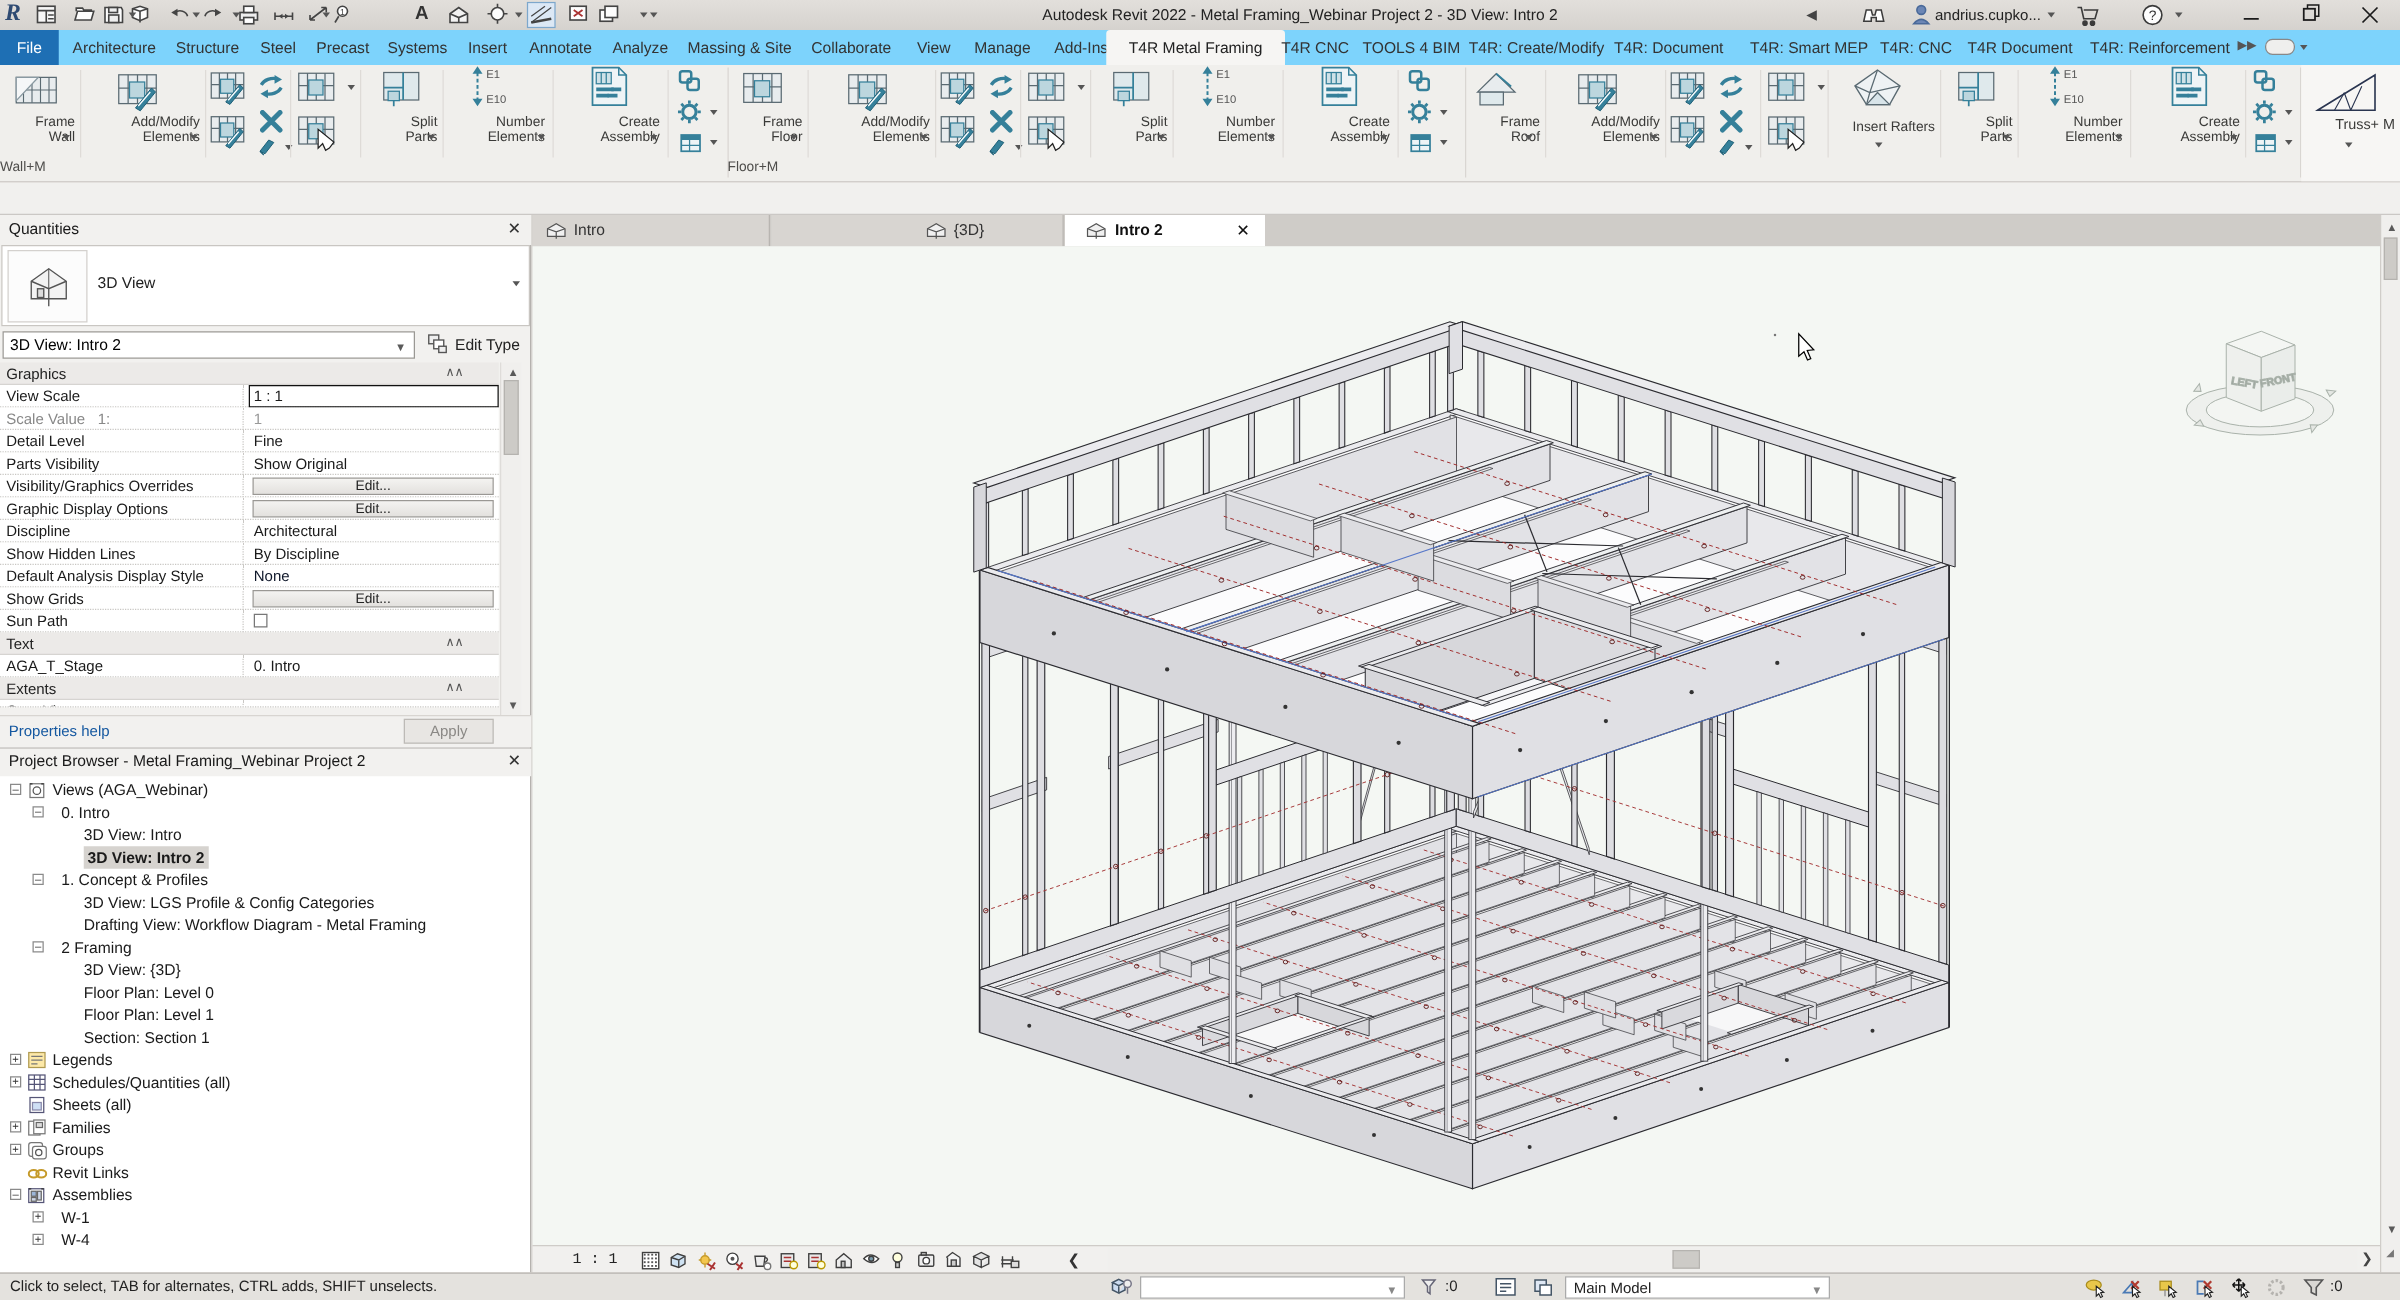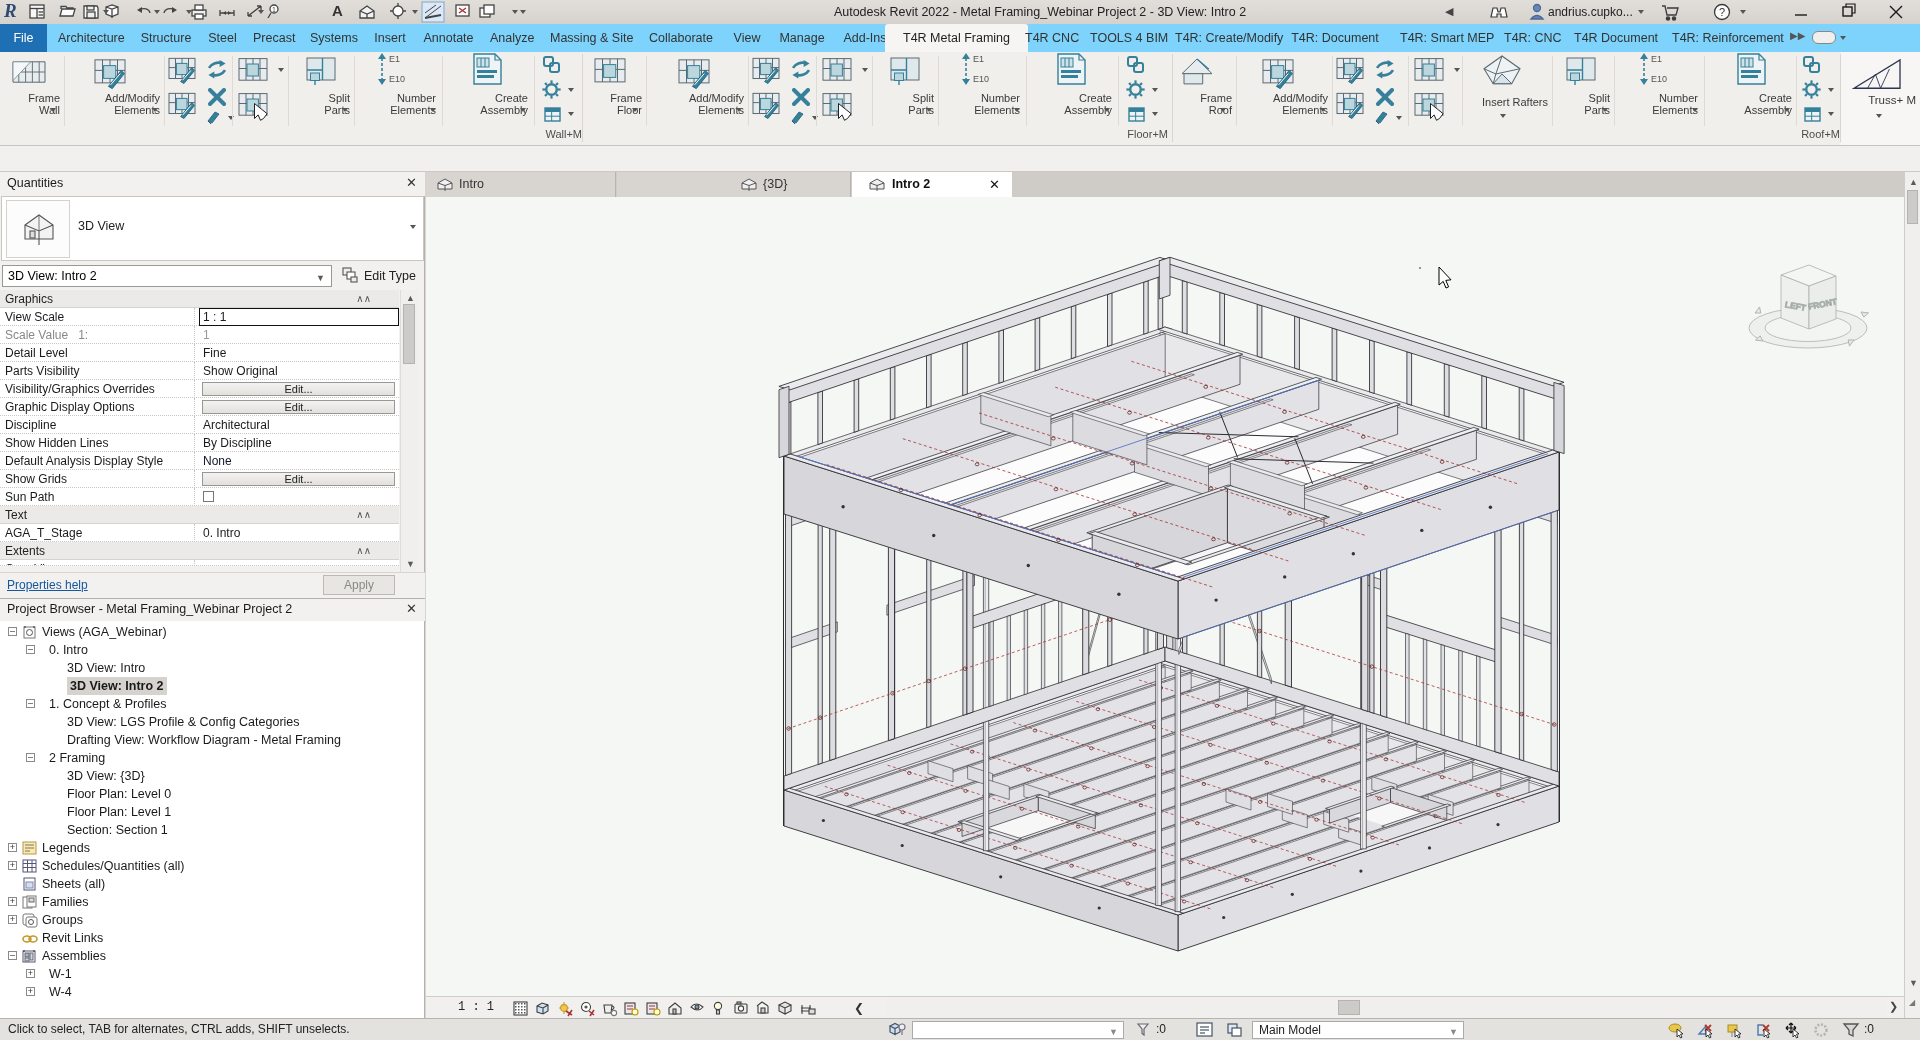--- a/index.html
+++ b/index.html
@@ -4,21 +4,21 @@
 html,body{width:1920px;height:1040px;overflow:hidden;font-family:"Liberation Sans",sans-serif;background:#d8d5d1}
 .abs{position:absolute}
 #titlebar{left:0;top:0;width:1920px;height:24px;background:linear-gradient(#e2dfdb,#d5d2ce)}
 #tabrow{left:0;top:24px;width:1920px;height:28px;background:#7dd3fc}
 .rtab{position:absolute;top:0;height:28px;line-height:28px;font-size:12.5px;color:#333;text-align:center;white-space:nowrap}
 .rtab.active{background:#f6f5f3;color:#222;border-radius:3px 3px 0 0}
 #filetab{position:absolute;left:0;top:0;width:47px;height:28px;background:#1e6fb4;color:#fff;font-size:12.5px;text-align:center;line-height:28px}
 #ribbon{left:0;top:52px;width:1920px;height:94px;background:#f0efec;border-bottom:1px solid #c7c4c0}
 .rgsep{position:absolute;top:2px;width:1px;height:88px;background:#d9d6d2}
 .bsep{position:absolute;top:4px;width:1px;height:70px;background:#dedbd7}
-.rlabel{position:absolute;top:76px;height:15px;font-size:11px;color:#4e4d4b;text-align:right;width:100%}
+.rlabel{position:absolute;top:76px;height:15px;font-size:11px;color:#4e4d4b;text-align:left;width:100%}
 .btnlbl{position:absolute;font-size:11px;color:#3a3a38;text-align:right;line-height:12px}
 .caretd{position:absolute;width:0;height:0;border-left:3.5px solid transparent;border-right:3.5px solid transparent;border-top:4px solid #555}
 #optbar{left:0;top:146px;width:1920px;height:26px;background:#f1f0ee;border-bottom:1px solid #cbc8c5}
 #props{left:0;top:172px;width:425px;height:426px;background:#f2f1ef;border-right:1px solid #b5b2ae}
 #browser{left:0;top:598px;width:425px;height:420px;background:#fff;border-right:1px solid #b5b2ae;border-top:1px solid #b5b2ae}
 #statusbar{left:0;top:1018px;width:1920px;height:22px;background:#e4e2de;border-top:1px solid #b7b4b0;font-size:12px;color:#222;line-height:21px}
 #viewtabs{left:426px;top:172px;width:1478px;height:25px;background:#cfccc8}
 .vtab{position:absolute;top:0;height:25px;font-size:12.5px;color:#333;line-height:25px}
 #canvas{left:426px;top:197px;width:1478px;height:799px;background:#f4f7f3;overflow:hidden}
 #vctrl{left:426px;top:996px;width:1478px;height:22px;background:#f1f0ee;border-top:1px solid #cfccc8}
@@ -537,21 +537,20 @@
       <line x1="14.0679" y1="4.93209" x2="15.9488" y2="3.05119" stroke="#35809a" stroke-width="2.2"></line>
     </svg>
 <div class="caretd" style="left:1828px;top:36px"></div>
 <svg class="icon" style="left:1804px;top:54px" width="20" height="20">
       <rect x="1" y="2" width="15" height="13" fill="#eef4f6" stroke="#35809a" stroke-width="1.4"></rect>
       <rect x="1" y="2" width="15" height="4" fill="#35809a"></rect>
       <line x1="7.65" y1="2" x2="7.65" y2="15" stroke="#35809a"></line>
       <line x1="1" y1="10.2" x2="16" y2="10.2" stroke="#35809a"></line>
     </svg>
 <div class="caretd" style="left:1828px;top:60px"></div>
-<div class="rlabel" style="left:1172px;width:668px">Roof+M</div>
 <div class="rgsep" style="left:1840px"></div>
 <div class="abs" style="left:1841px;top:0;width:79px;height:93px;background:#f7f6f4"></div>
 <svg class="icon" style="left:1852px;top:4px" width="54" height="34">
       <path d="M2,32.24 L48,4 L48,32.24 Z" fill="none" stroke="#2a3550" stroke-width="1.3"></path>
       <path d="M15.6,32.24 L23.4,18.2 M23.4,18.2 L28.6,32.24 M28.6,32.24 L37.44,13" stroke="#2a3550" stroke-width="0.9" fill="none"></path>
     </svg>
 <div class="btnlbl" style="left:1844px;top:42px;width:72px;font-size:11.5px">Truss+ M</div>
 <div class="caretd" style="left:1876px;top:62px"></div>
 </div>
 <div id="optbar" class="abs"></div>
@@ -634,21 +633,21 @@
 <div class="grid-hdr" style="top:370px">Extents<span style="position:absolute;right:28px;top:0;font-size:10px;color:#555">∧∧</span></div>
 <div class="grow" style="top:388px;height:6px;overflow:hidden">
       <div class="lab">Crop View</div>
     </div>
 <div class="sb" style="left:400px;top:118px;width:17px;height:282px;border-left:1px solid #dedcd9">
 <div class="arr" style="left:5px;top:3px">▲</div>
       <div class="arr" style="left:5px;bottom:3px">▼</div>
 <div class="sbthumb" style="left:2px;top:14px;width:12px;height:60px"></div>
     </div>
 <div class="abs" style="left:0;top:400px;width:425px;height:26px;background:#f2f1ef;border-top:1px solid #d8d5d1">
-<span style="position:absolute;left:7px;top:5px;font-size:12px;color:#1558a0;text-decoration:underline">Properties help</span>
+<span style="position:absolute;left:7px;top:5px;font-size:12px;color:#1558a0;">Properties help</span>
 <div style="position:absolute;right:30px;top:2px;width:72px;height:20px;background:#e8e6e3;border:1px solid #bdbab6;color:#8a8885;font-size:12px;text-align:center;line-height:19px">Apply</div>
 </div>
 </div>
 <div id="browser" class="abs">
 <div class="abs" style="left:0;top:0;width:425px;height:22px;background:#f2f1ef">
       <span style="position:absolute;left:7px;top:3px;font-size:12.5px;color:#1a1a1a">Project Browser - Metal Framing_Webinar Project 2</span>
       <span style="position:absolute;right:8px;top:2px;font-size:13px;color:#333">✕</span>
     </div>
 <div class="trow" style="top:24px">
 <div class="exp" style="left:8px;top:4px">–</div>

